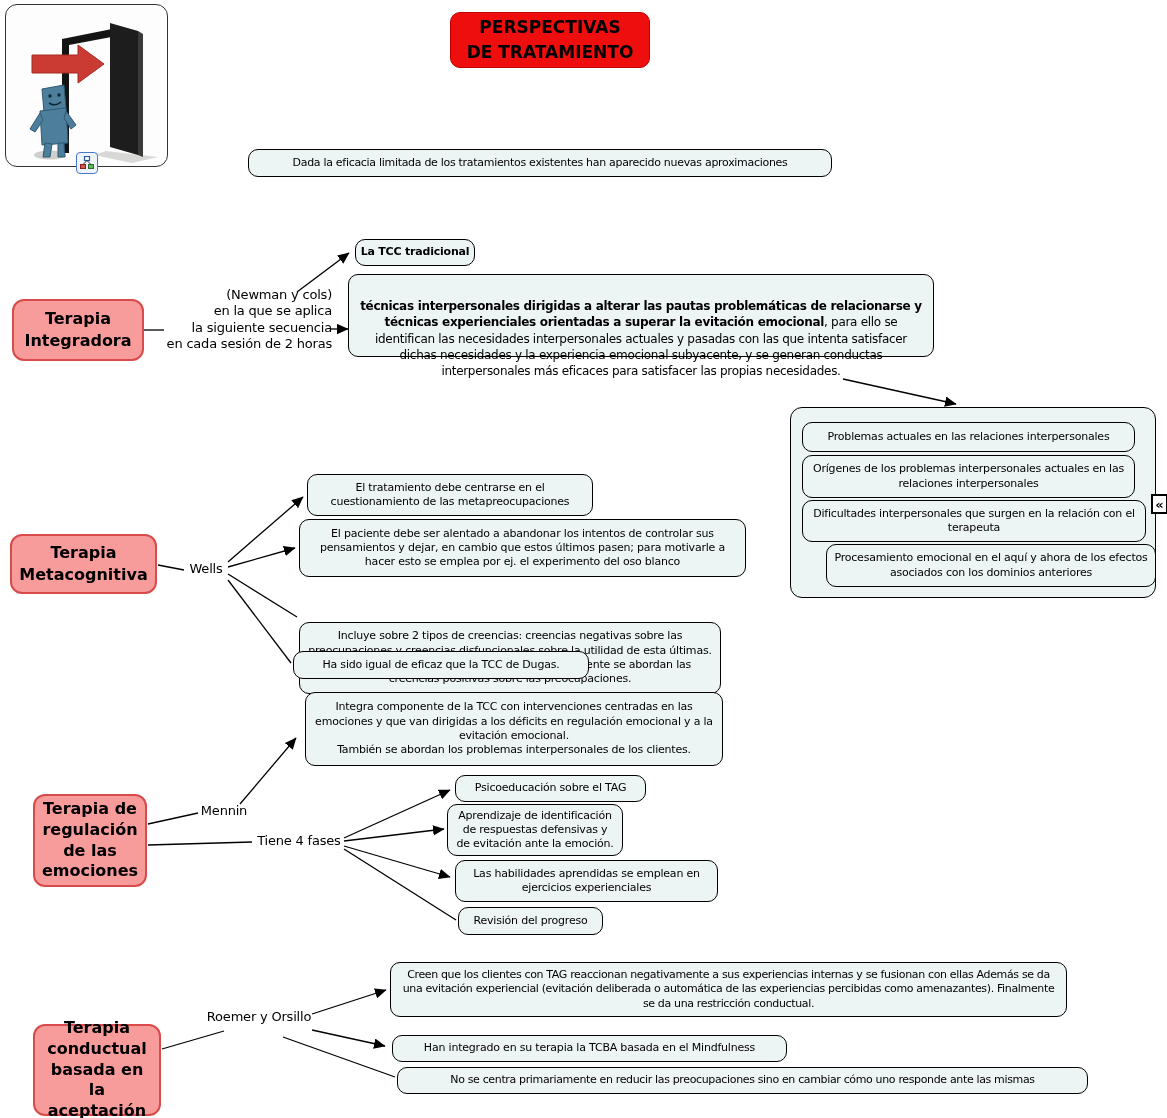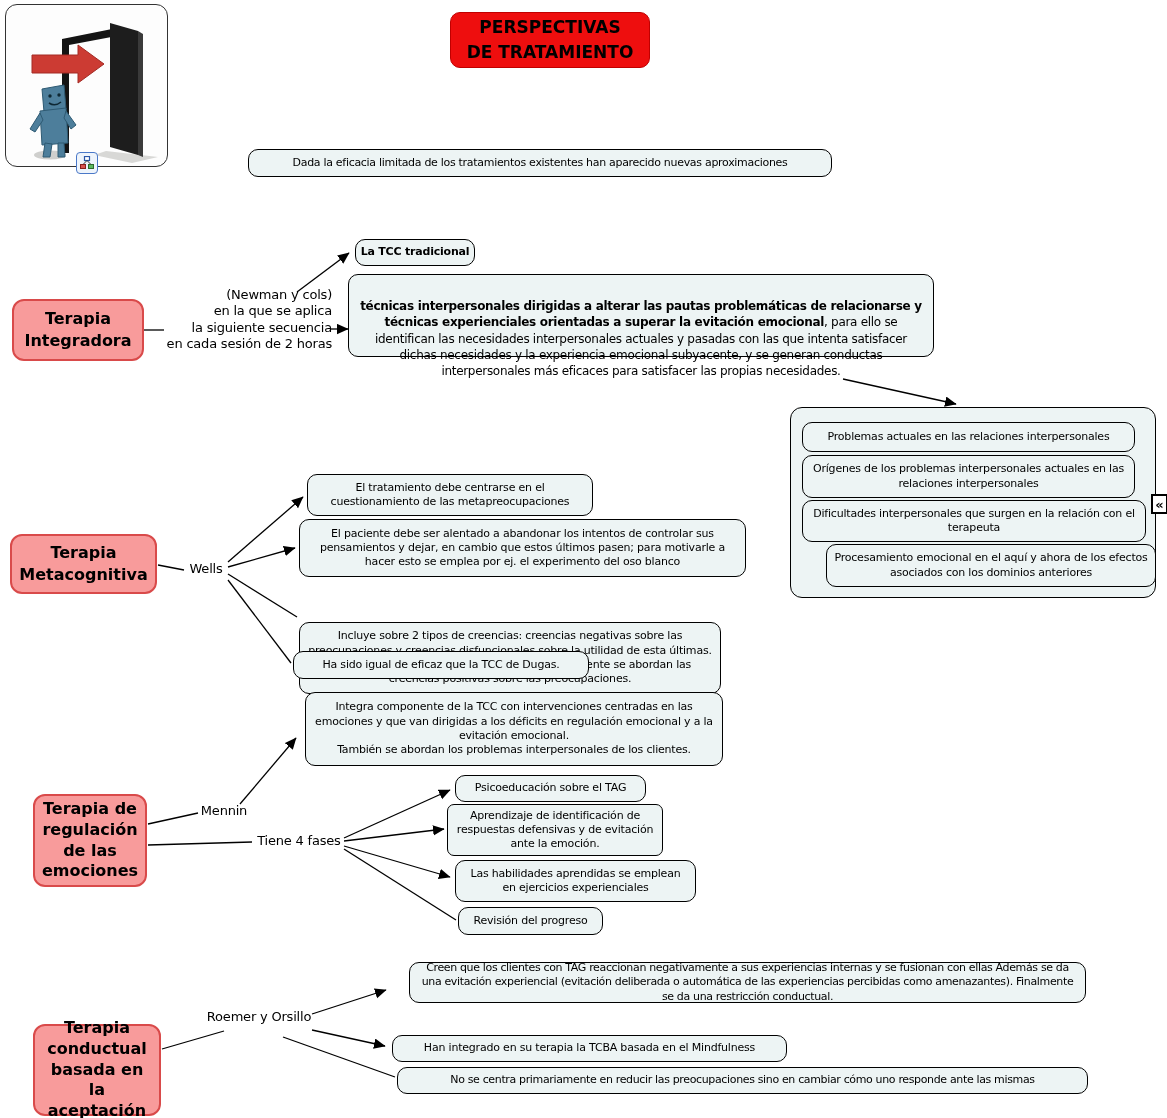--- a/index.html
+++ b/index.html
@@ -171,26 +171,26 @@
 de las
 emociones</div>
 
 <div class="linklabel" style="left:198px;top:803px;width:52px;">Mennin</div>
 <div class="linklabel" style="left:253px;top:833px;width:92px;">Tiene 4 fases</div>
 
 <div class="node" style="left:305px;top:692px;width:418px;height:74px;">Integra  componente de la TCC con intervenciones centradas en las emociones y que van dirigidas a los déficits en regulación emocional y a la evitación emocional.
 También se abordan los problemas interpersonales de los clientes.</div>
 
 <div class="node nowrap" style="left:455px;top:775px;width:191px;height:27px;">Psicoeducación sobre el TAG</div>
-<div class="node" style="left:447px;top:804px;width:216px;height:52px;border-radius:7px;">Aprendizaje de identificación de respuestas defensivas y de evitación ante la emoción.</div>
-<div class="node" style="left:455px;top:860px;width:241px;height:42px;">Las habilidades aprendidas se emplean en ejercicios experienciales</div>
+<div class="node" style="left:447px;top:804px;width:176px;height:52px;">Aprendizaje de identificación de respuestas defensivas y de evitación ante la emoción.</div>
+<div class="node" style="left:455px;top:860px;width:263px;height:42px;">Las habilidades aprendidas se emplean en ejercicios experienciales</div>
 <div class="node nowrap" style="left:458px;top:907px;width:145px;height:28px;">Revisión del progreso</div>
 
 <div class="node topic" style="left:33px;top:1024px;width:128px;height:92px;line-height:1.3;">Terapia
 conductual
 basada en la
 aceptación</div>
 
 <div class="linklabel" style="left:203px;top:1009px;width:112px;">Roemer y Orsillo</div>
 
-<div class="node" style="left:390px;top:962px;width:677px;height:41px;letter-spacing:-0.35px;margin-left:19px;">Creen que los clientes con TAG reaccionan negativamente a sus experiencias internas y se fusionan con ellas Además se da una evitación experiencial (evitación deliberada o automática de las experiencias percibidas como amenazantes). Finalmente se da una restricción conductual.</div>
+<div class="node" style="left:390px;top:962px;width:677px;height:55px;letter-spacing:-0.35px;">Creen que los clientes con TAG reaccionan negativamente a sus experiencias internas y se fusionan con ellas Además se da una evitación experiencial (evitación deliberada o automática de las experiencias percibidas como amenazantes). Finalmente se da una restricción conductual.</div>
 <div class="node nowrap" style="left:392px;top:1035px;width:395px;height:27px;">Han integrado en su terapia la TCBA basada en el Mindfulness</div>
 <div class="node nowrap" style="left:397px;top:1067px;width:691px;height:27px;letter-spacing:-0.35px;">No se centra primariamente en reducir las preocupaciones sino en cambiar cómo uno responde ante las mismas</div>
 
 </body></html>

